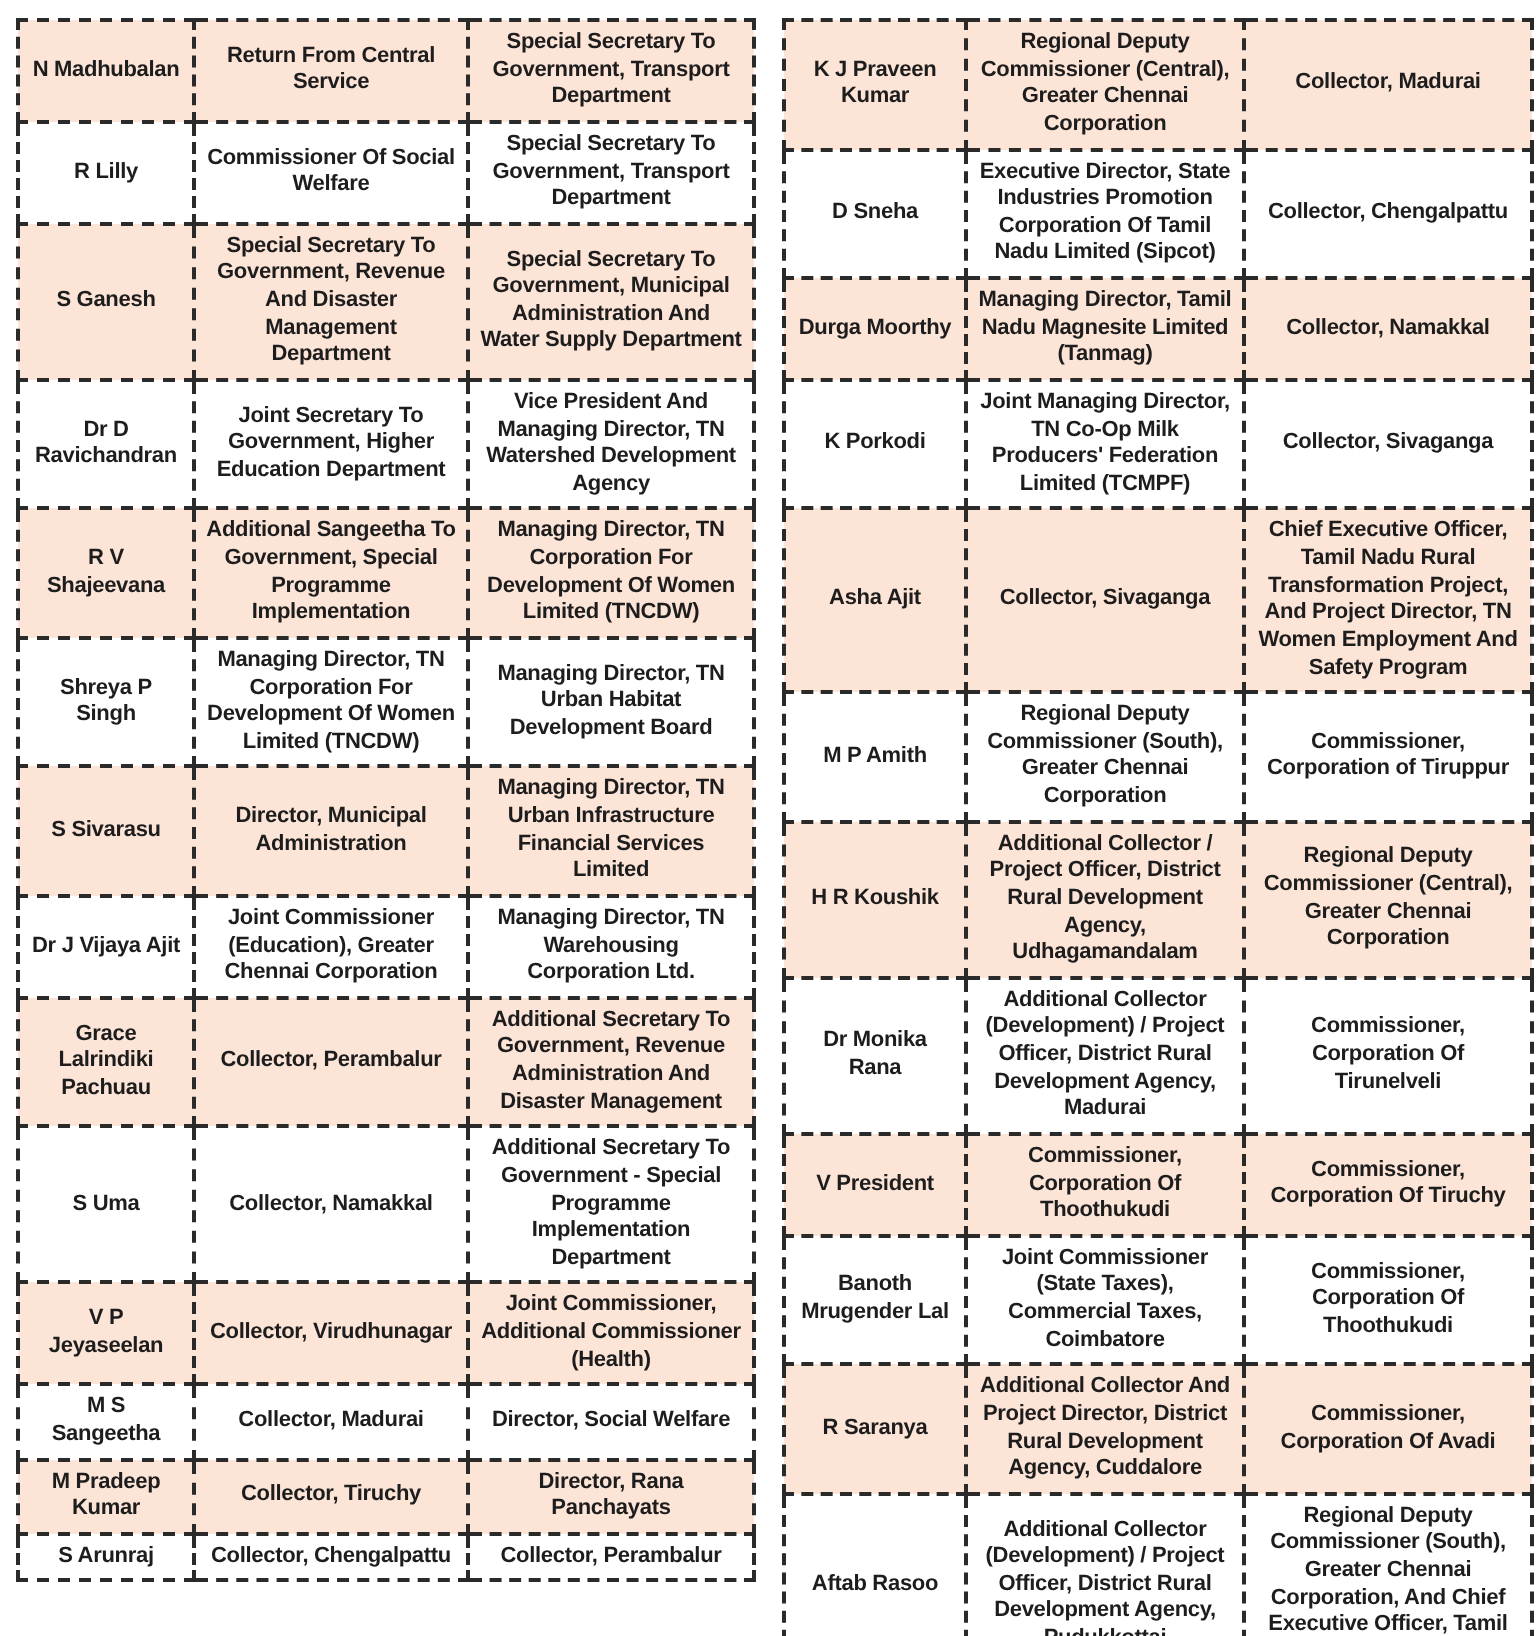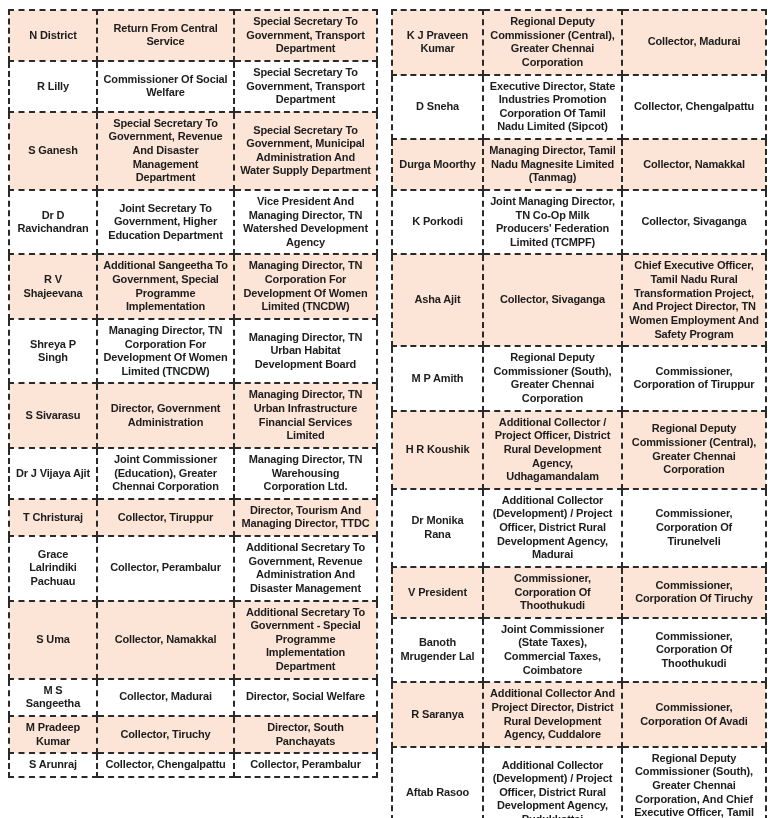--- a/index.html
+++ b/index.html
@@ -48,21 +48,21 @@
 <div class="wrap">
 
   <table class="officials left">
     <colgroup>
       <col style="width:88px">
       <col style="width:137px">
       <col style="width:143px">
     </colgroup>
     <tbody>
         <tr>
-          <td>N District</td>
+          <td>N Madhubalan</td>
           <td>Return From Central Service</td>
           <td>Special Secretary To Government, Transport Department</td>
         </tr>
         <tr>
           <td>R Lilly</td>
           <td>Commissioner Of Social Welfare</td>
           <td>Special Secretary To Government, Transport Department</td>
         </tr>
         <tr>
           <td>S Ganesh</td>
@@ -79,52 +79,52 @@
           <td>Additional Sangeetha To Government, Special Programme Implementation</td>
           <td>Managing Director, TN Corporation For Development Of Women Limited (TNCDW)</td>
         </tr>
         <tr>
           <td>Shreya P Singh</td>
           <td>Managing Director, TN Corporation For Development Of Women Limited (TNCDW)</td>
           <td>Managing Director, TN Urban Habitat Development Board</td>
         </tr>
         <tr>
           <td>S Sivarasu</td>
-          <td>Director, Government Administration</td>
+          <td>Director, Municipal Administration</td>
           <td>Managing Director, TN Urban Infrastructure Financial Services Limited</td>
         </tr>
         <tr>
           <td>Dr J Vijaya Ajit</td>
           <td>Joint Commissioner (Education), Greater Chennai Corporation</td>
           <td>Managing Director, TN Warehousing Corporation Ltd.</td>
         </tr>
         <tr>
-          <td>T Christuraj</td>
-          <td>Collector, Tiruppur</td>
-          <td>Director, Tourism And Managing Director, TTDC</td>
-        </tr>
-        <tr>
           <td>Grace Lalrindiki Pachuau</td>
           <td>Collector, Perambalur</td>
           <td>Additional Secretary To Government, Revenue Administration And Disaster Management</td>
         </tr>
         <tr>
           <td>S Uma</td>
           <td>Collector, Namakkal</td>
           <td>Additional Secretary To Government - Special Programme Implementation Department</td>
         </tr>
         <tr>
+          <td>V P Jeyaseelan</td>
+          <td>Collector, Virudhunagar</td>
+          <td>Joint Commissioner, Additional Commissioner (Health)</td>
+        </tr>
+        <tr>
           <td>M S Sangeetha</td>
           <td>Collector, Madurai</td>
           <td>Director, Social Welfare</td>
         </tr>
         <tr>
           <td>M Pradeep Kumar</td>
           <td>Collector, Tiruchy</td>
-          <td>Director, South Panchayats</td>
+          <td>Director, Rana Panchayats</td>
         </tr>
         <tr>
           <td>S Arunraj</td>
           <td>Collector, Chengalpattu</td>
           <td>Collector, Perambalur</td>
         </tr>
       </tbody>
   </table>
 
   <table class="officials right">

